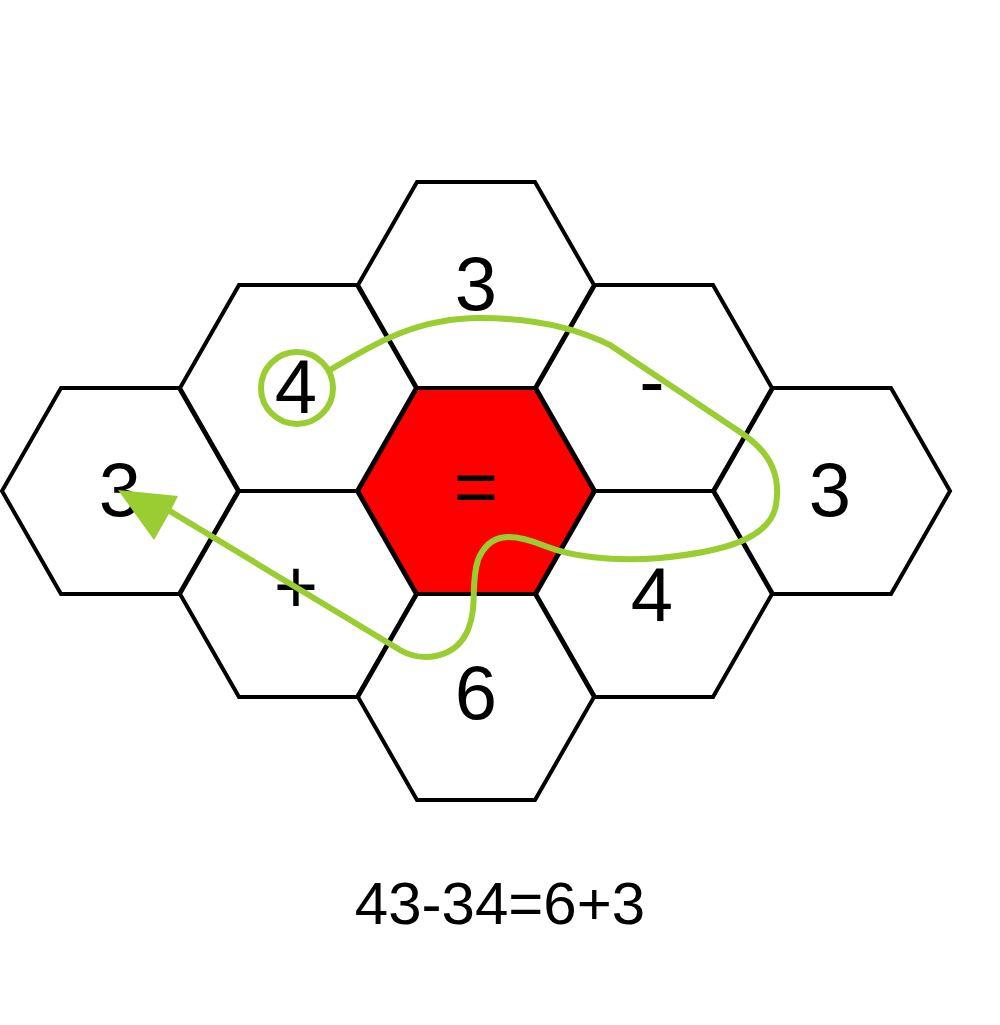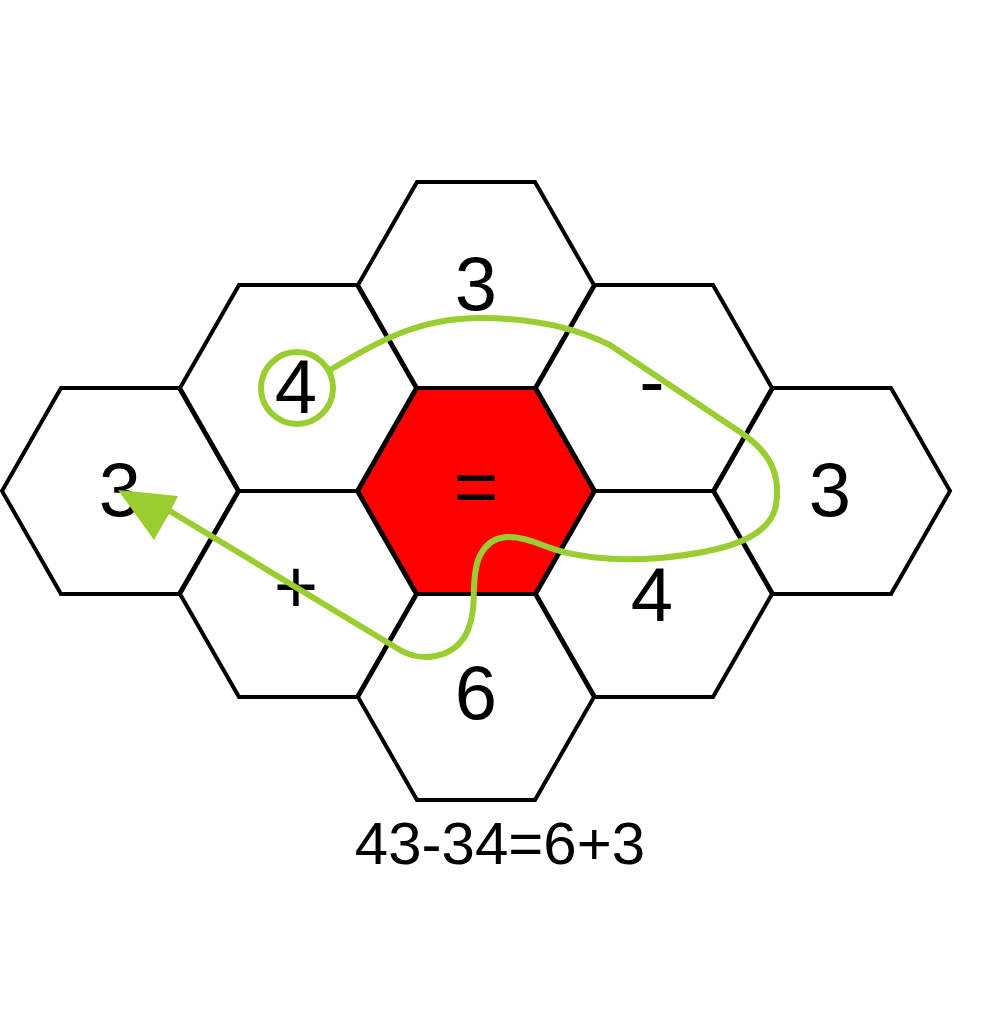--- a/index.html
+++ b/index.html
@@ -4,21 +4,21 @@
   <style>
     html, body { margin:0; padding:0; background:#ffffff; }
     body { width:1000px; height:1025px; position:relative; overflow:hidden; font-family:"Liberation Sans", sans-serif; }
     #board { position:absolute; left:0; top:0; width:1000px; height:1025px; }
     .hex { fill:#ffffff; stroke:#000000; stroke-width:4; stroke-linejoin:miter; }
     .hex.center { fill:#ff0000; }
     .cell-label { font-family:"Liberation Sans", sans-serif; font-size:76px; fill:#000000; text-anchor:middle; dominant-baseline:central; }
     .path-line { fill:none; stroke:#9acd32; stroke-width:6; stroke-linecap:round; stroke-linejoin:round; }
     .start-ring { fill:none; stroke:#9acd32; stroke-width:6; }
     .arrow-head { fill:#9acd32; }
-    .equation { position:absolute; left:0; width:1000px; top:804px; text-align:center; font-size:60px; color:#000; line-height:80px; letter-spacing:0px; }
+    .equation { position:absolute; left:0; width:1000px; top:864px; text-align:center; font-size:60px; color:#000; line-height:80px; letter-spacing:0px; }
   </style>
 </head>
 <body>
 
 <svg id="board" viewBox="0 0 1000 1025" xmlns="http://www.w3.org/2000/svg">
 
   <g>
     <polygon class="hex" points="358,285 417,182 535,182 594,285 535,388 417,388"></polygon>
     <polygon class="hex" points="180,388 239,285 357,285 416,388 357,491 239,491"></polygon>
     <polygon class="hex" points="536,388 595,285 713,285 772,388 713,491 595,491"></polygon>

